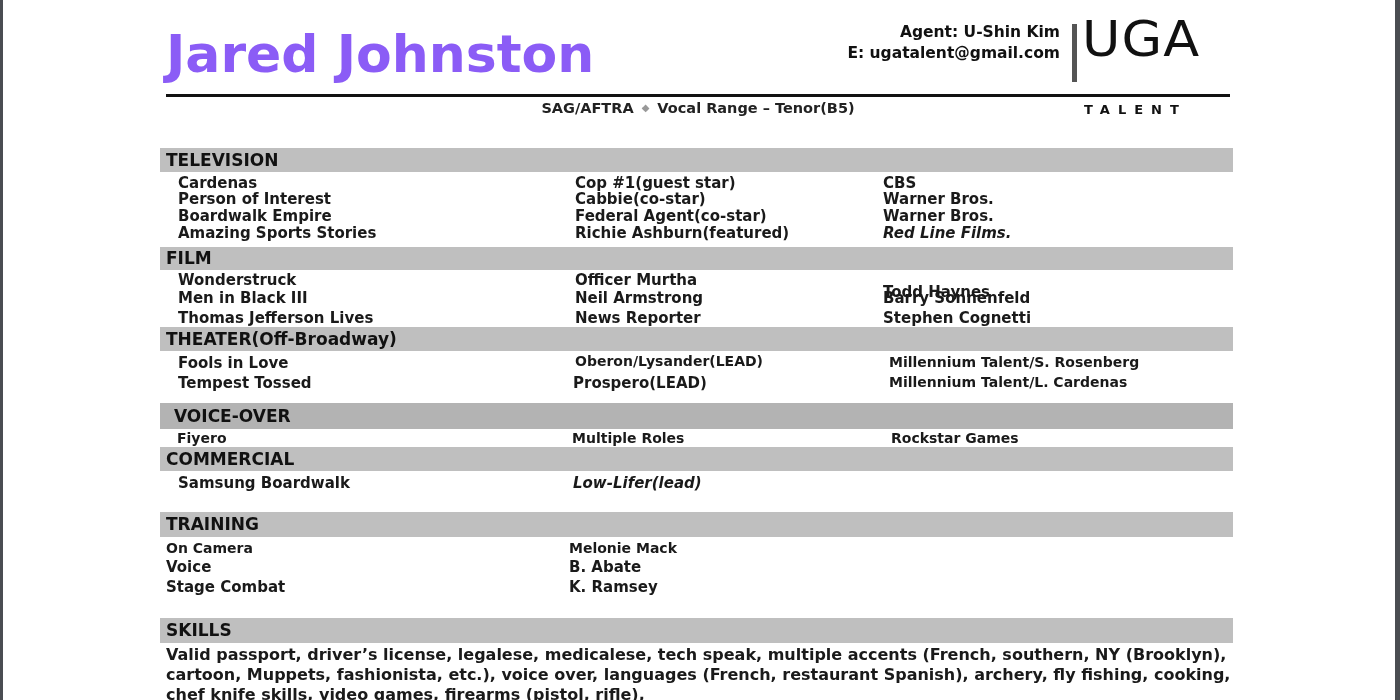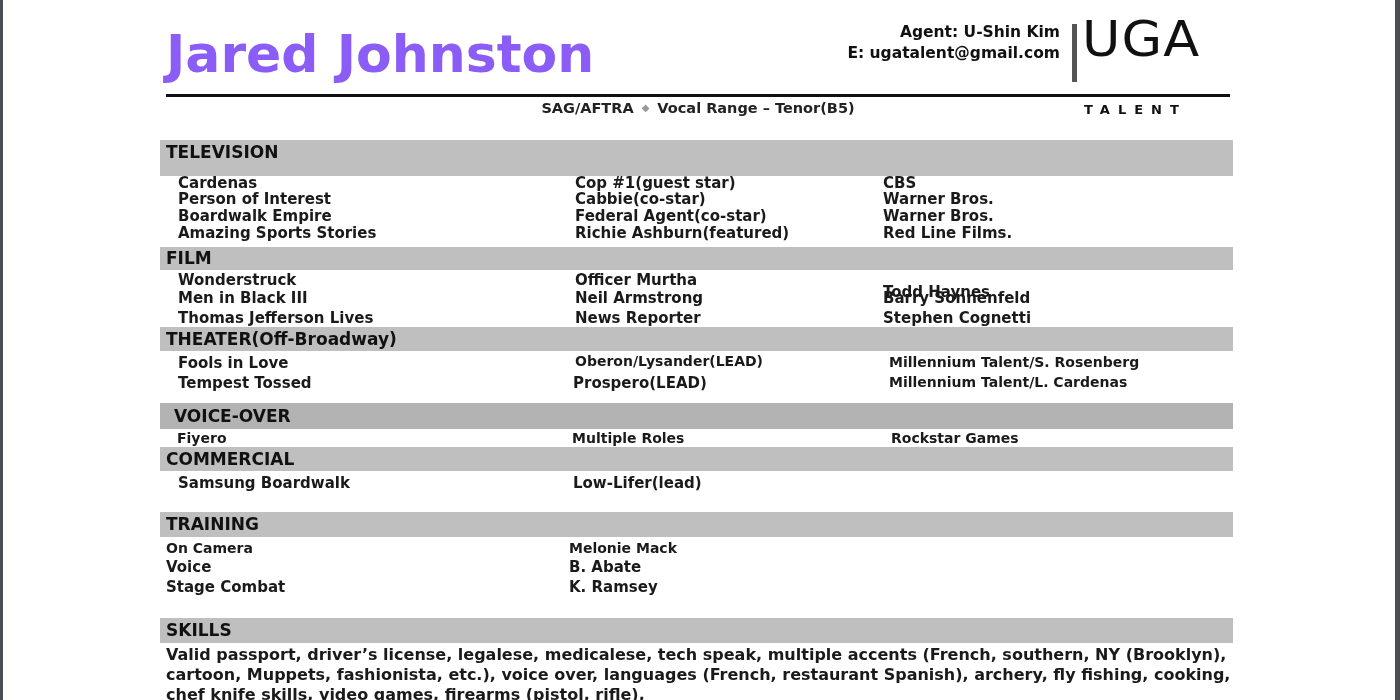--- a/index.html
+++ b/index.html
@@ -45,33 +45,33 @@
   <div class="logo-uga">UGA</div>
   <div class="logo-talent">TALENT</div>
 </div>
 
 <div class="header-rule"></div>
 
 <div class="subline">
   <span>SAG/AFTRA</span><span class="sep">◆</span><span>Vocal Range – Tenor(B5)</span>
 </div>
 
-<div class="bar" style="top:140px;height:36px;line-height:24px;">TELEVISION</div>
+<div class="bar" style="top:148px;height:24px;line-height:24px;">TELEVISION</div>
 <div class="row c1" style="top:174px;">Cardenas</div>
 <div class="row c2" style="top:174px;">Cop #1(guest star)</div>
 <div class="row c3" style="top:174px;">CBS</div>
 <div class="row c1" style="top:190px;">Person of Interest</div>
 <div class="row c2" style="top:190px;">Cabbie(co-star)</div>
 <div class="row c3" style="top:190px;">Warner Bros.</div>
 <div class="row c1" style="top:207px;">Boardwalk Empire</div>
 <div class="row c2" style="top:207px;">Federal Agent(co-star)</div>
 <div class="row c3" style="top:207px;">Warner Bros.</div>
 <div class="row c1" style="top:224px;">Amazing Sports Stories</div>
 <div class="row c2" style="top:224px;">Richie Ashburn(featured)</div>
-<div class="row c3" style="top:224px;">Red Line Films.</div>
+<div class="row c3" style="top:224px;font-style:italic;">Red Line Films.</div>
 
 <div class="bar" style="top:247px;height:23px;line-height:23px;">FILM</div>
 <div class="row c1" style="top:271px;">Wonderstruck</div>
 <div class="row c2" style="top:271px;">Officer Murtha</div>
 <div class="row c3" style="top:271px;margin-top:12px;">Todd Haynes</div>
 <div class="row c1" style="top:289px;">Men in Black III</div>
 <div class="row c2" style="top:289px;">Neil Armstrong</div>
 <div class="row c3" style="top:289px;">Barry Sonnenfeld</div>
 <div class="row c1" style="top:309px;">Thomas Jefferson Lives</div>
 <div class="row c2" style="top:309px;">News Reporter</div>
@@ -85,21 +85,21 @@
 <div class="row c2" style="top:374px;left:573px;">Prospero(LEAD)</div>
 <div class="row c3 sm" style="top:374px;left:889px;">Millennium Talent/L. Cardenas</div>
 
 <div class="bar dark" style="top:403px;height:26px;line-height:26px;padding-left:14px;">VOICE-OVER</div>
 <div class="row c1 sm" style="top:430px;left:177px;">Fiyero</div>
 <div class="row c2 sm" style="top:430px;left:572px;">Multiple Roles</div>
 <div class="row c3 sm" style="top:430px;left:891px;">Rockstar Games</div>
 
 <div class="bar" style="top:447px;height:24px;line-height:24px;">COMMERCIAL</div>
 <div class="row c1" style="top:474px;">Samsung Boardwalk</div>
-<div class="row c2" style="top:474px;left:573px;">Low-Lifer(lead)</div>
+<div class="row c2" style="top:474px;left:573px;font-style:italic;">Low-Lifer(lead)</div>
 
 <div class="bar" style="top:512px;height:25px;line-height:25px;">TRAINING</div>
 <div class="row sm" style="top:540px;left:166px;">On Camera</div>
 <div class="row sm" style="top:540px;left:569px;">Melonie Mack</div>
 <div class="row" style="top:558px;left:166px;">Voice</div>
 <div class="row" style="top:558px;left:569px;">B. Abate</div>
 <div class="row" style="top:578px;left:166px;">Stage Combat</div>
 <div class="row" style="top:578px;left:569px;">K. Ramsey</div>
 
 <div class="bar" style="top:618px;height:25px;line-height:25px;">SKILLS</div>

